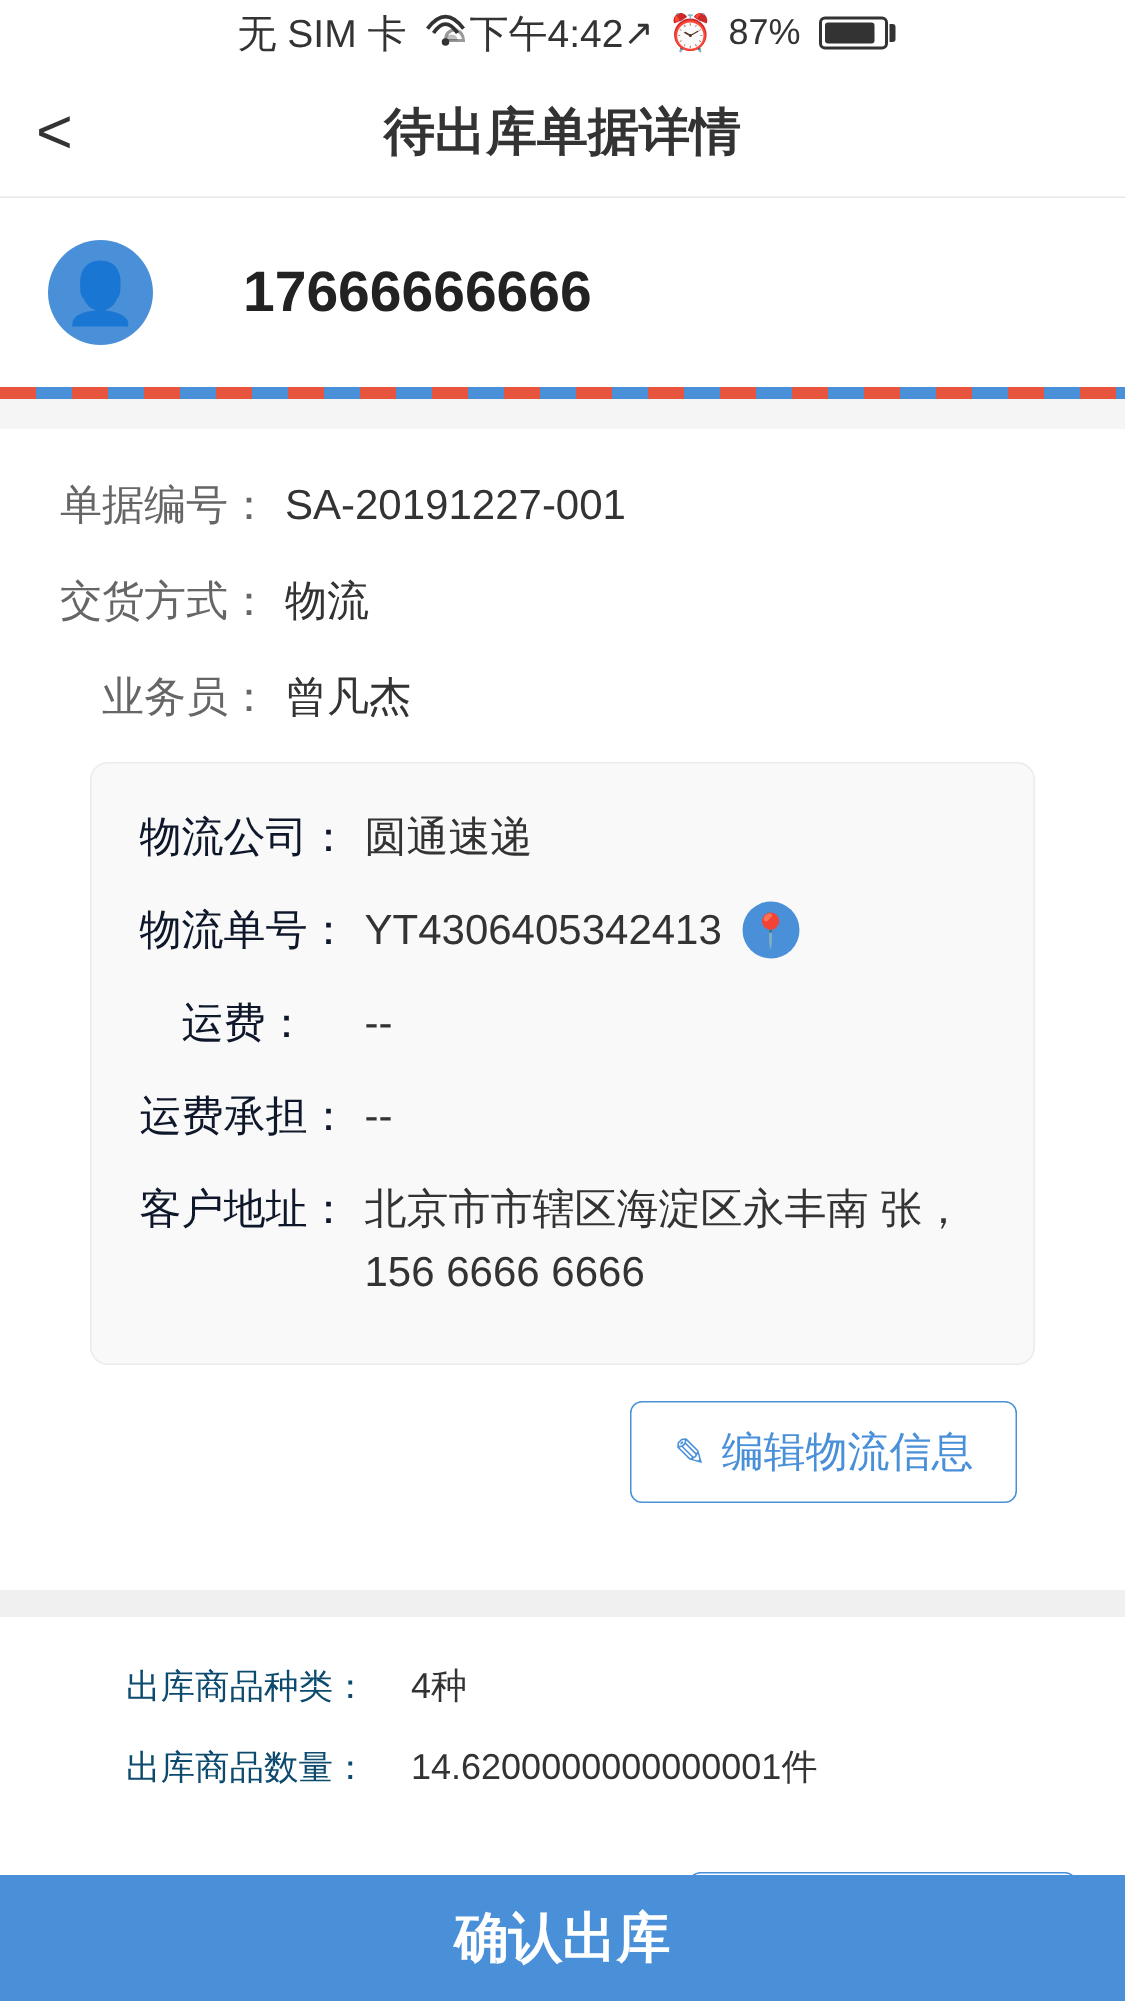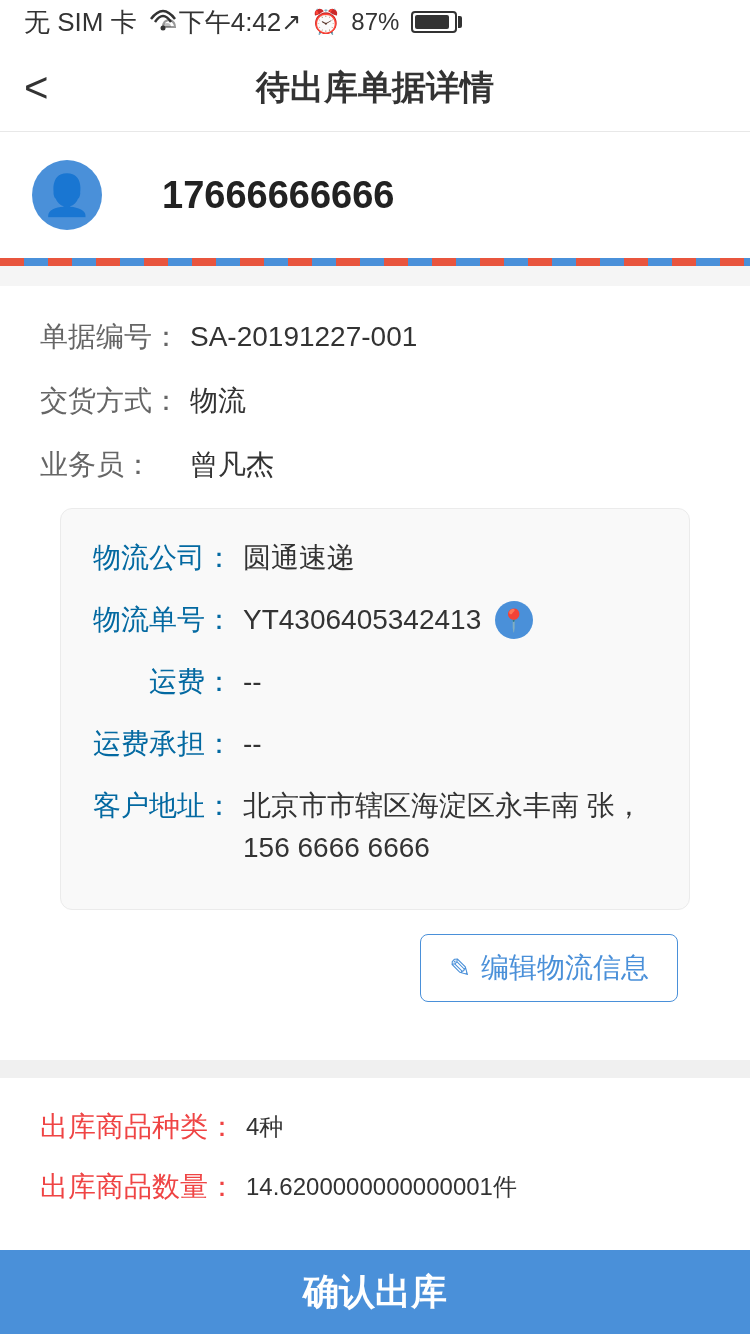--- a/index.html
+++ b/index.html
@@ -12,21 +12,21 @@
       color: #333;
       font-size: 28px;
     }
 
     
     .status-bar {
       height: 44px;
       background: #fff;
       display: flex;
       align-items: center;
-      justify-content: flex-start;
+      justify-content: center;
       padding: 0 24px;
       font-size: 26px;
       font-weight: 500;
     }
     .status-left {
       display: flex;
       align-items: center;
       gap: 10px;
     }
     .status-right {
@@ -139,21 +139,21 @@
       display: flex;
       align-items: flex-start;
       margin-bottom: 22px;
       line-height: 1.5;
     }
     .info-row:last-child { margin-bottom: 0; }
     .info-label {
       color: #666;
       font-size: 28px;
       min-width: 140px;
-      text-align: left;
+      text-align: right;
       flex-shrink: 0;
     }
     .info-value {
       color: #333;
       font-size: 28px;
       margin-left: 10px;
       flex: 1;
     }
 
     
@@ -165,24 +165,24 @@
       border: 1px solid #ebebeb;
     }
     .logistics-row {
       display: flex;
       align-items: flex-start;
       margin-bottom: 20px;
       line-height: 1.5;
     }
     .logistics-row:last-child { margin-bottom: 12px; }
     .logistics-label {
-      color: #0369a1;
+      color: #0f172a;
       font-size: 28px;
       min-width: 140px;
-      text-align: right;
+      text-align: center;
       flex-shrink: 0;
     }
     .logistics-value {
       color: #333;
       font-size: 28px;
       margin-left: 10px;
       flex: 1;
       display: flex;
       align-items: center;
       gap: 14px;
@@ -239,24 +239,25 @@
       background: #fff;
       padding: 30px 40px;
     }
     .goods-row {
       display: flex;
       align-items: center;
       margin-bottom: 22px;
     }
     .goods-row:last-child { margin-bottom: 0; }
     .goods-label {
-      color: #ef4444;
-      font-size: 28px;
+      color: #0c4a6e;
+      font-size: 23px;
       min-width: 180px;
       flex-shrink: 0;
+      margin-left: 44px;
     }
     .goods-value {
       color: #333;
       font-size: 24px;
       margin-left: 10px;
     }
 
     
     .btn-view-details {
       display: flex;

